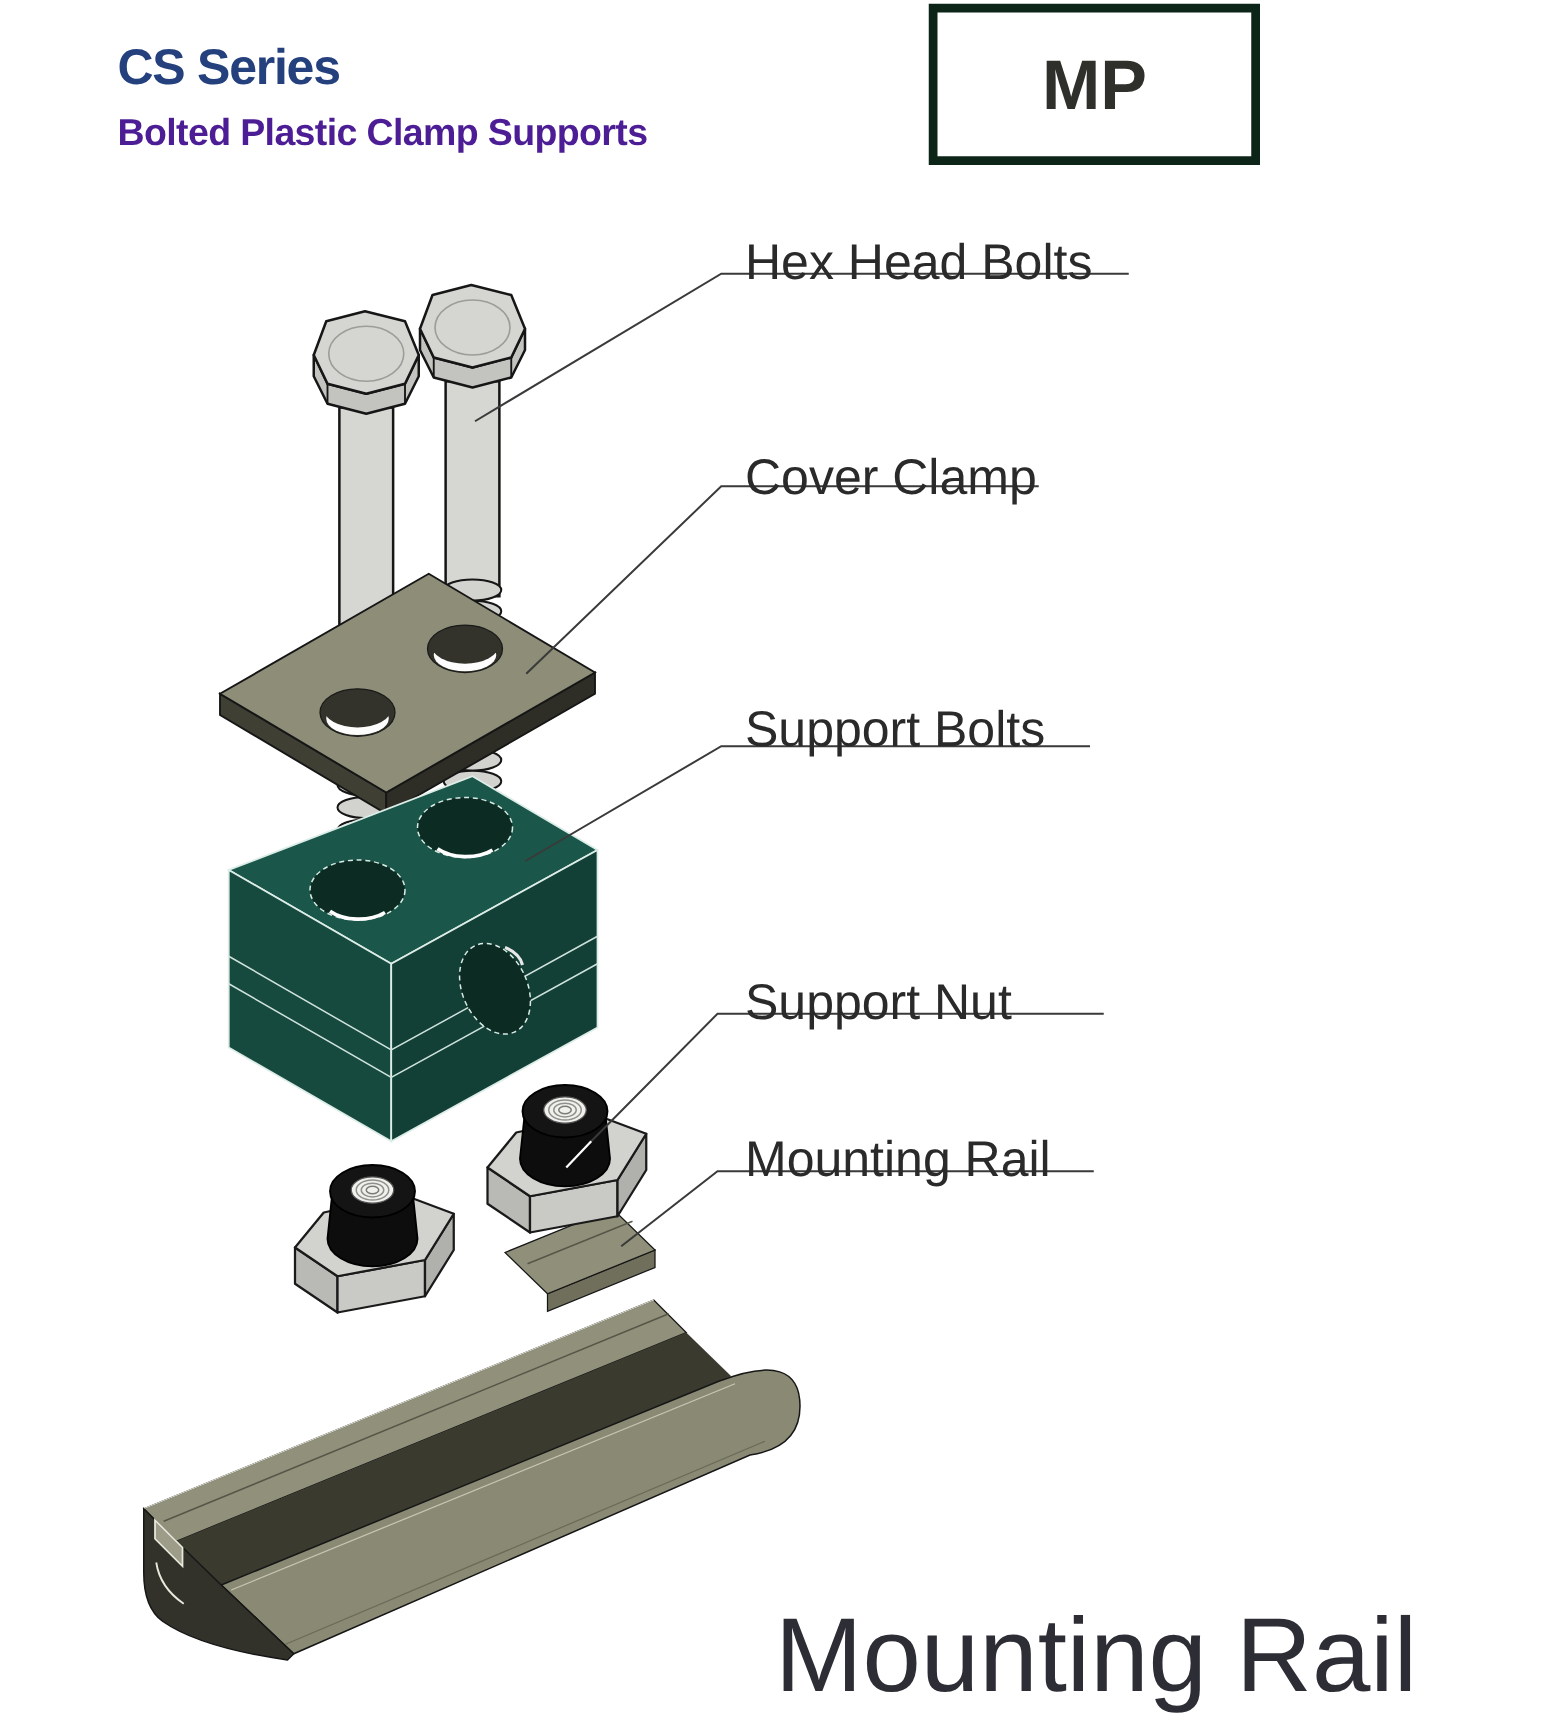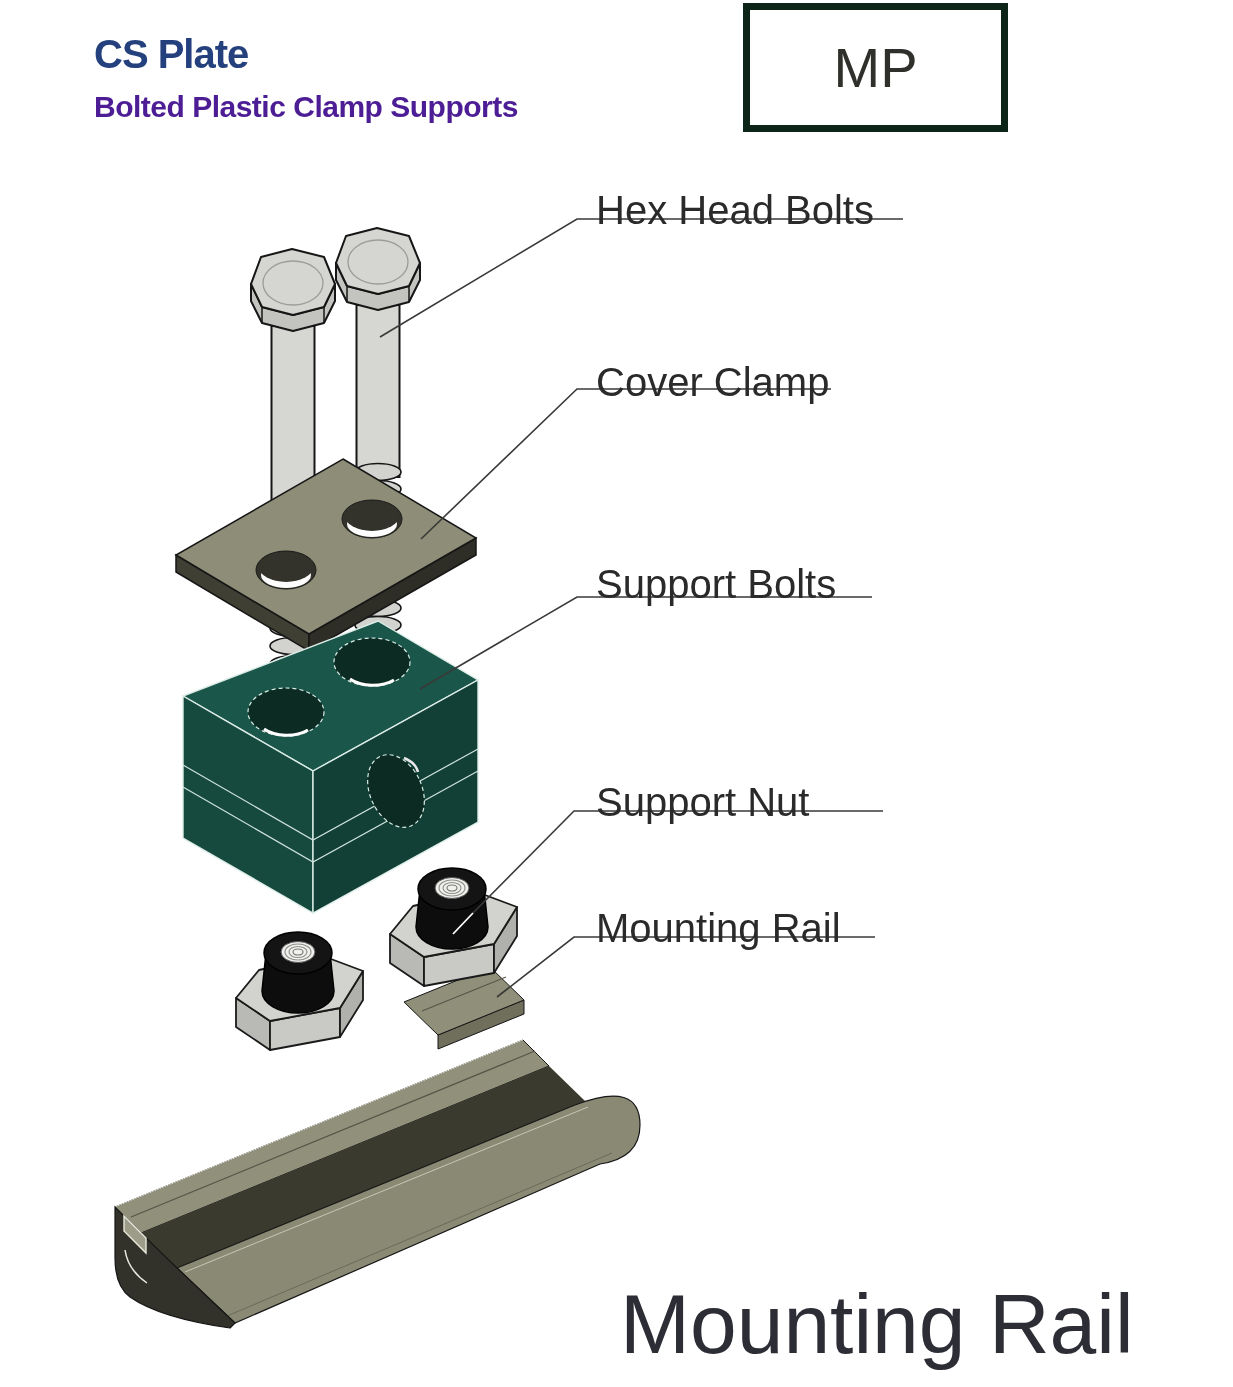--- a/index.html
+++ b/index.html
@@ -4,21 +4,21 @@
 <style>
   html,body{margin:0;padding:0;background:#ffffff;}
   #page{position:relative;width:1233px;height:1387px;background:#ffffff;overflow:hidden;
         font-family:"Liberation Sans",sans-serif;}
   #diagram-svg{position:absolute;left:0;top:0;z-index:1;}
   .txt{position:absolute;z-index:2;white-space:nowrap;}
   .title{left:94px;top:32px;font-size:40px;font-weight:bold;color:#24417e;letter-spacing:-1px;}
   .subtitle{left:94px;top:90px;font-size:30px;font-weight:bold;color:#4c1d95;letter-spacing:-0.5px;}
   .badge{position:absolute;z-index:2;left:743px;top:3px;width:251px;height:115px;
          border:7px solid #0d2418;background:#ffffff;display:flex;align-items:center;justify-content:center;}
-  .badge-text{font-size:56px;font-weight:normal;color:#2f2f2b;}
+  .badge-text{font-size:56px;font-weight:bold;color:#2f2f2b;}
   .callout{font-size:40px;color:#2a2a2a;margin-top:28px;}
   .co-hex{left:596px;top:160px;}
   .co-cover{left:596px;top:332px;}
   .co-support{left:596px;top:534px;}
   .co-nut{left:596px;top:752px;}
   .co-rail{left:596px;top:878px;}
   .footer-caption{left:620px;top:1276px;font-size:84px;color:#2d2d35;}
 </style>
 </head>
 <body>
@@ -150,21 +150,21 @@
   <g fill="none" stroke="#3a3a3a" stroke-width="1.6">
     <path d="M903,219 L577,219 L380,337"></path>
     <path d="M831,389 L577,389 L421,539"></path>
     <path d="M872,597 L577,597 L420,689"></path>
     <path d="M883,811 L574,811 L473,913"></path>
     <path d="M875,937 L574,937 L497,997"></path>
   </g>
   <line x1="473" y1="913" x2="453" y2="934" stroke="#ffffff" stroke-width="1.8"></line>
 </svg>
 
-<div class="txt title">CS Plate</div>
+<div class="txt title">CS Series</div>
 <div class="txt subtitle">Bolted Plastic Clamp Supports</div>
 
 <div class="badge">
   <span class="badge-text">MP</span>
 </div>
 
 <div class="txt callout co-hex">Hex Head Bolts</div>
 <div class="txt callout co-cover">Cover Clamp</div>
 <div class="txt callout co-support">Support Bolts</div>
 <div class="txt callout co-nut">Support Nut</div>

